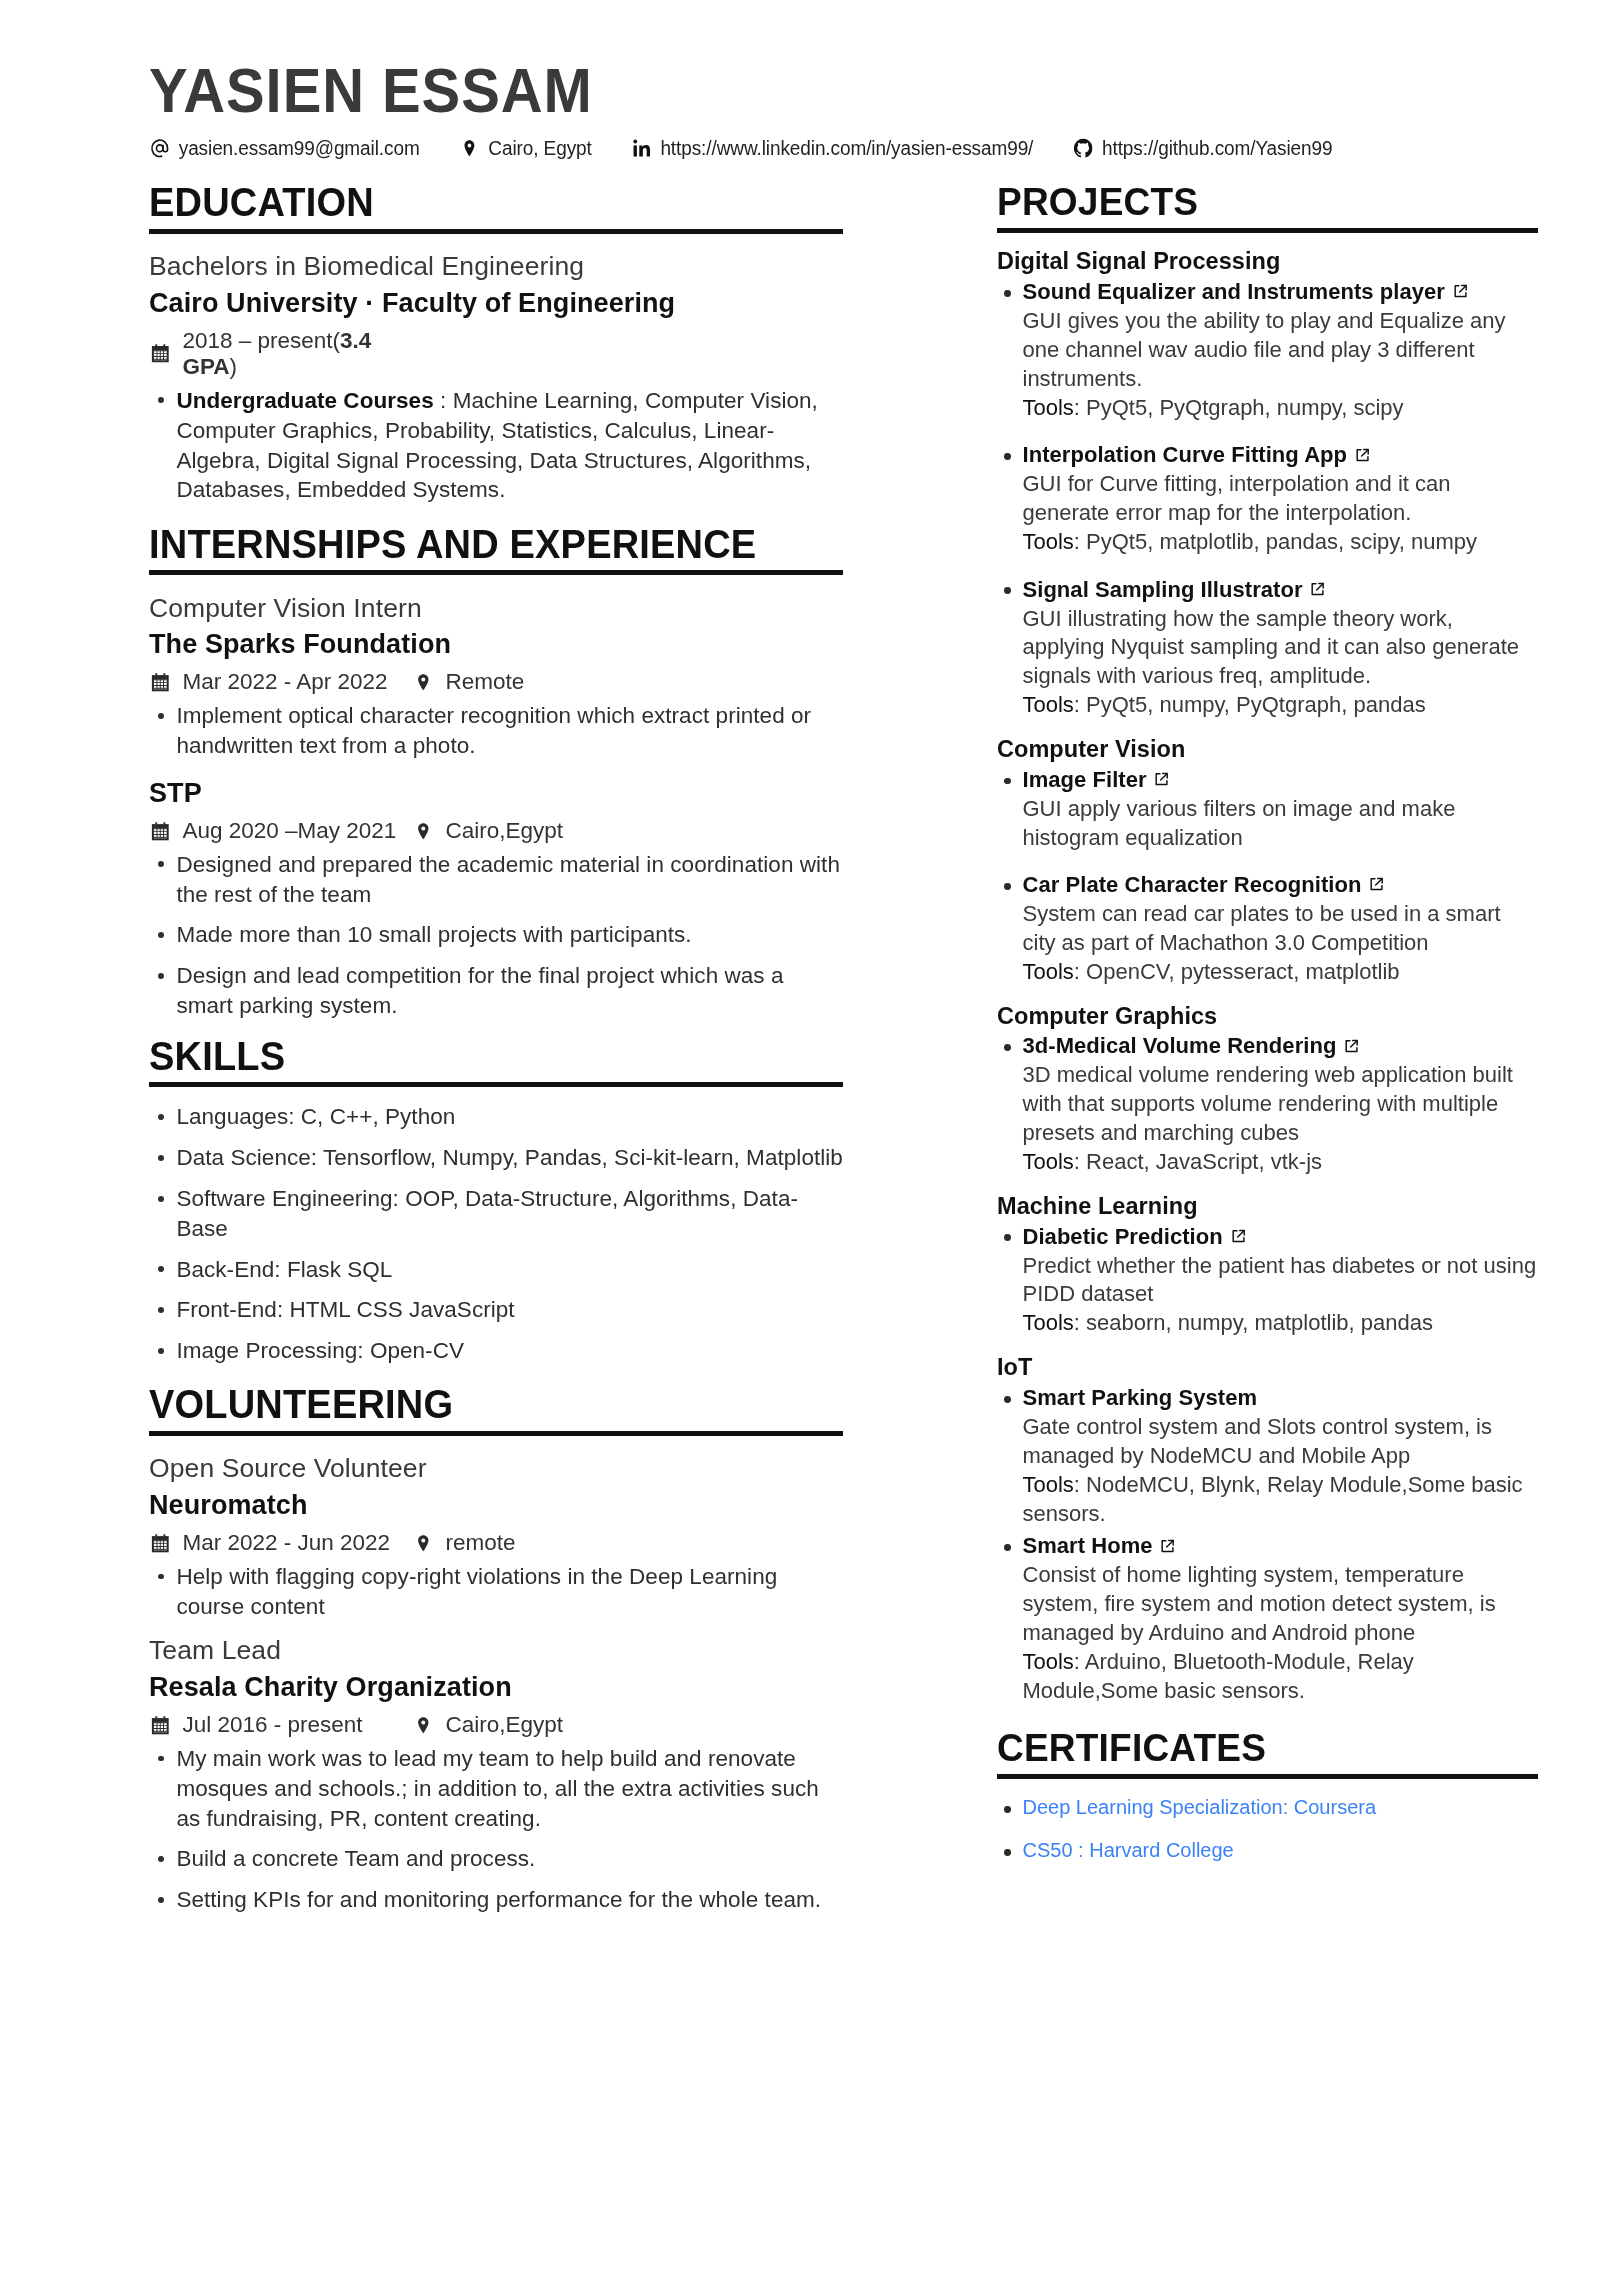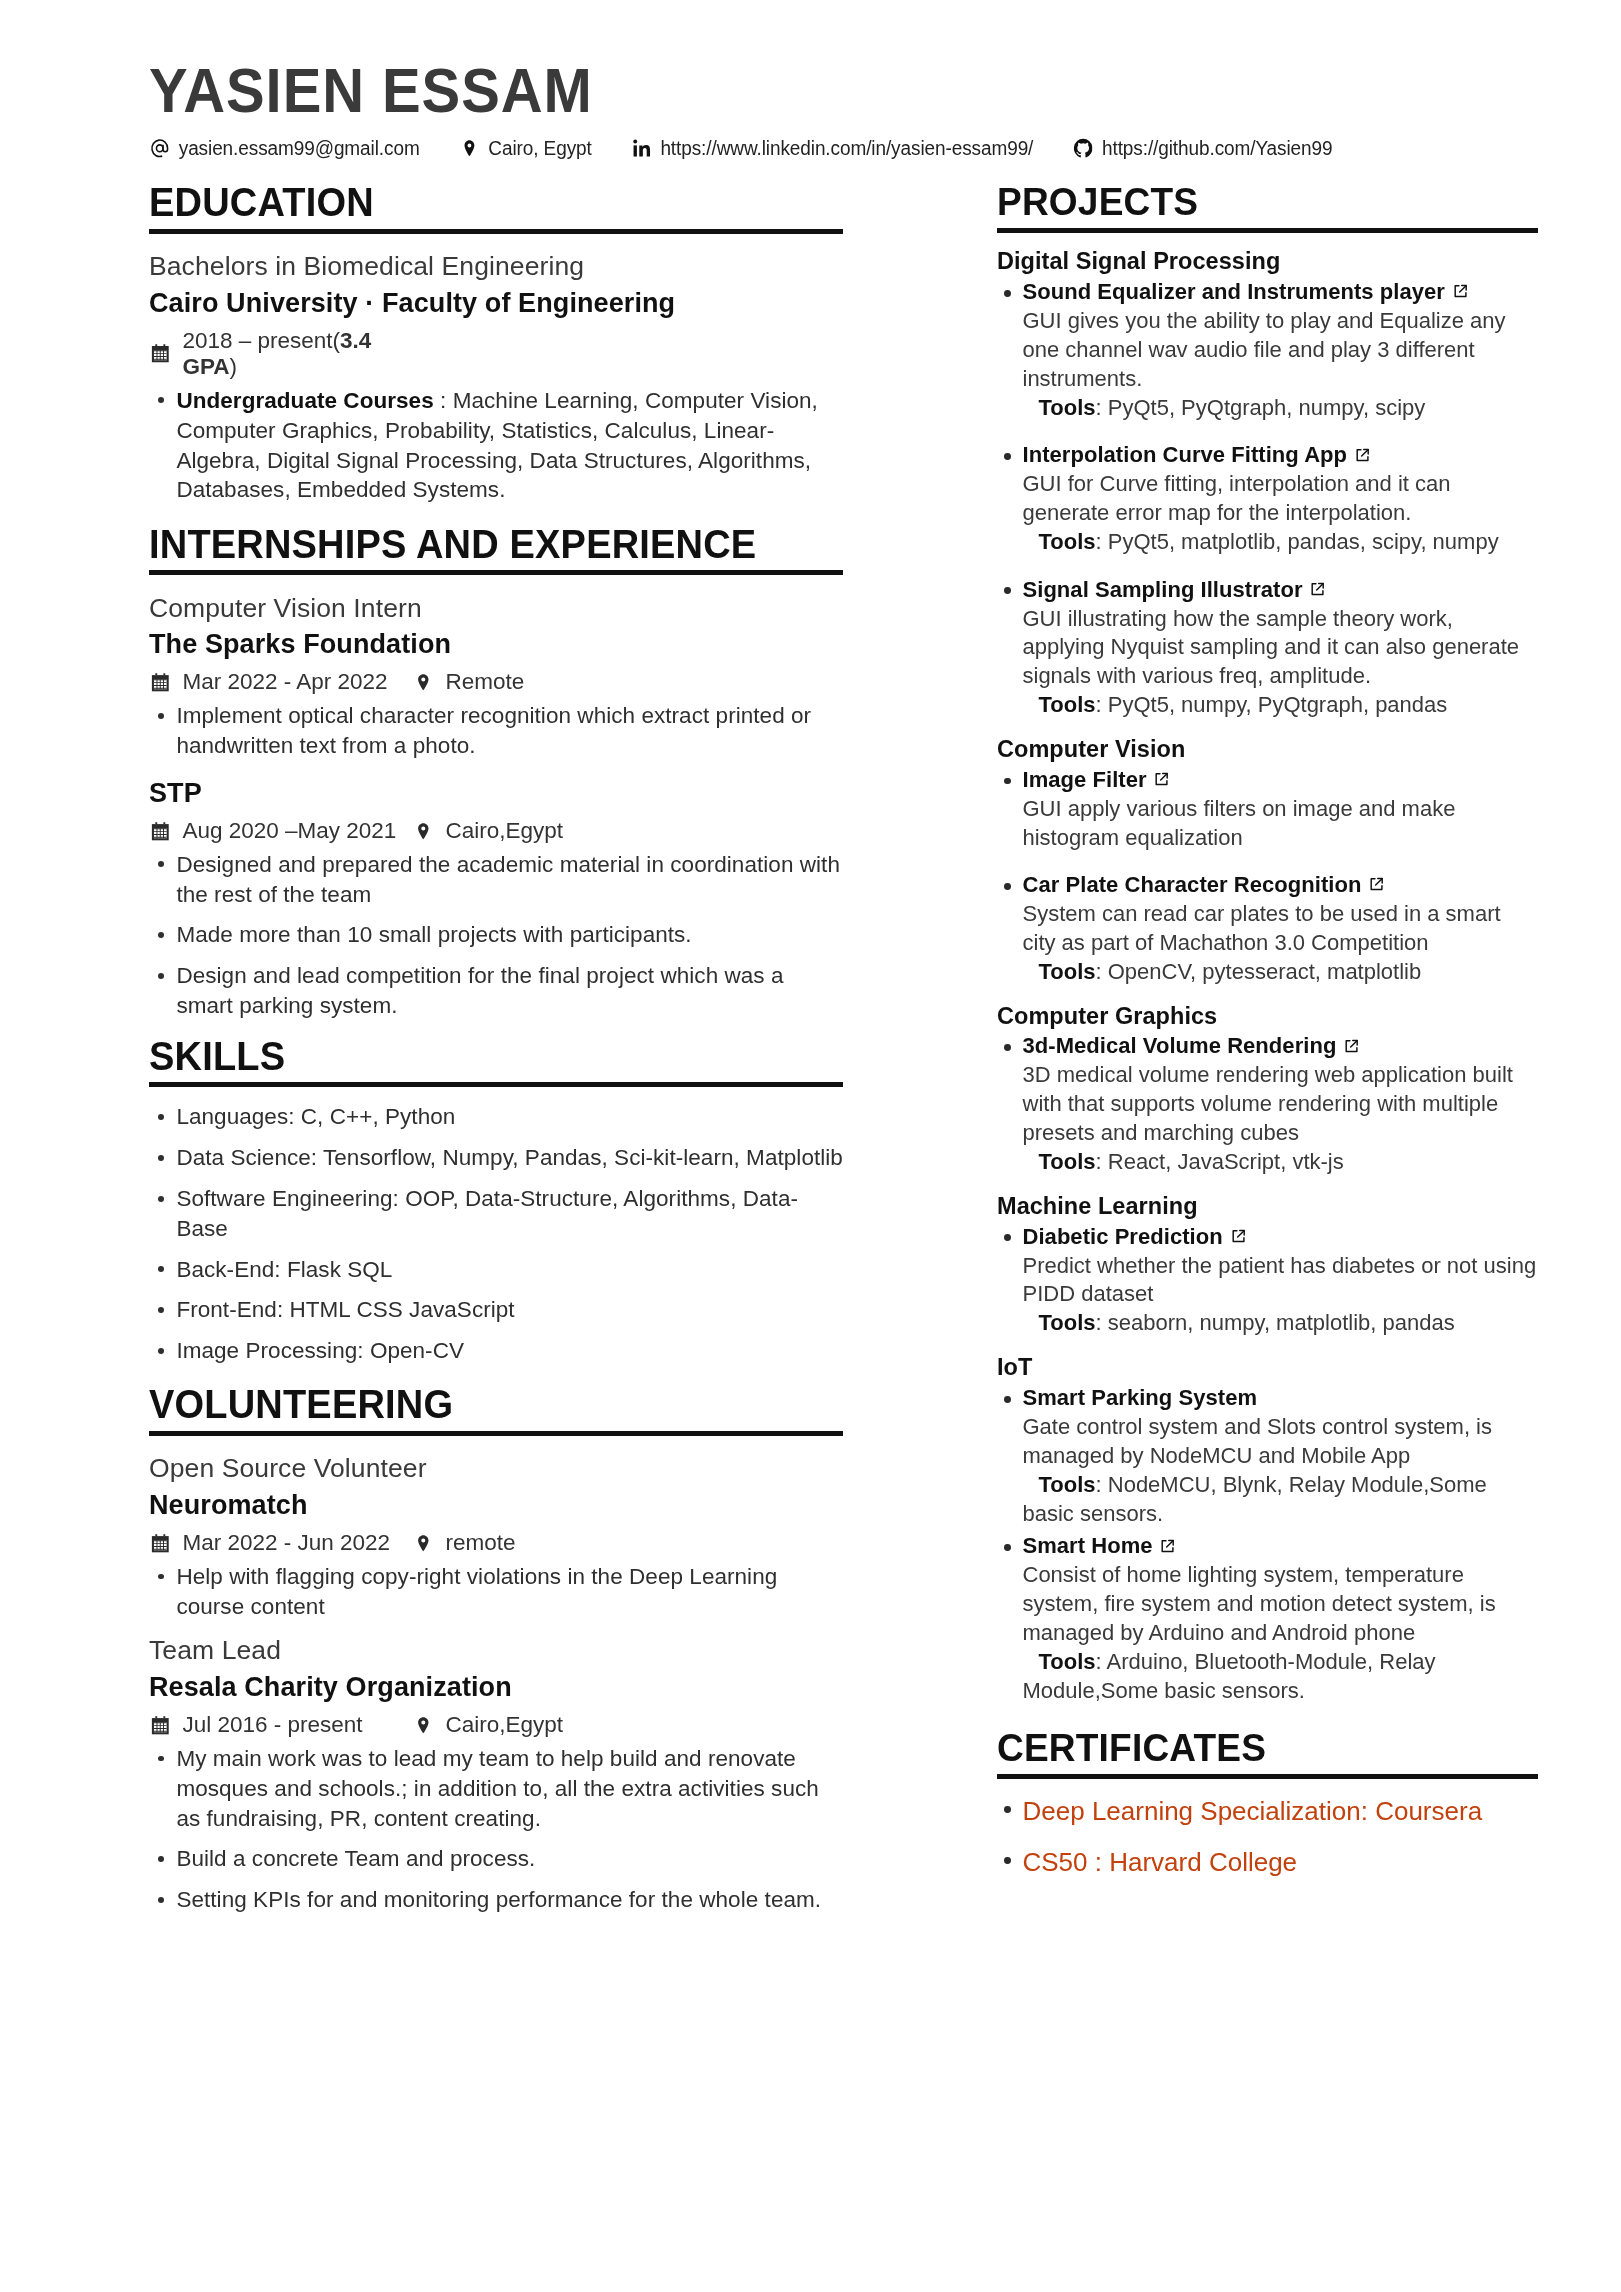--- a/index.html
+++ b/index.html
@@ -142,26 +142,26 @@
     font-weight: 700; color: #111; font-size: 22px;
     display: inline; letter-spacing: 0.05px;
   }
   .ext-ico {
     display: inline-block; vertical-align: -1px;
     margin-left: 6.9px; width: 16.7px; height: 16.7px; color: #111;
   }
   .ext-ico svg { display: block; }
   .proj-desc { display: block; color: #3a3a3a; }
   .proj-tools { display: block; color: #3a3a3a; }
-  .proj-tools b { font-weight: 700; color: #111; margin-left: 16px; }
+  .proj-tools b { font-weight: 400; color: #111; }
 
   ul.certs { list-style: none; margin: 5.9px 0 0 0; padding: 0; }
   ul.certs > li {
     position: relative; padding-left: 25.5px;
-    font-size: 26px; line-height: 1.32; color: #c2410c; margin-bottom: 16.7px;
+    font-size: 20px; line-height: 1.32; color: #3b82f6; margin-bottom: 16.7px;
   }
   ul.certs > li::before {
     content: ""; position: absolute; left: 6.9px; top: 11.8px;
     width: 6.9px; height: 6.9px; border-radius: 50%; background: #2a2a2a;
   }
   .certs-head { margin-top: 21.6px; }
 </style>
 </head>
 <body>
 

